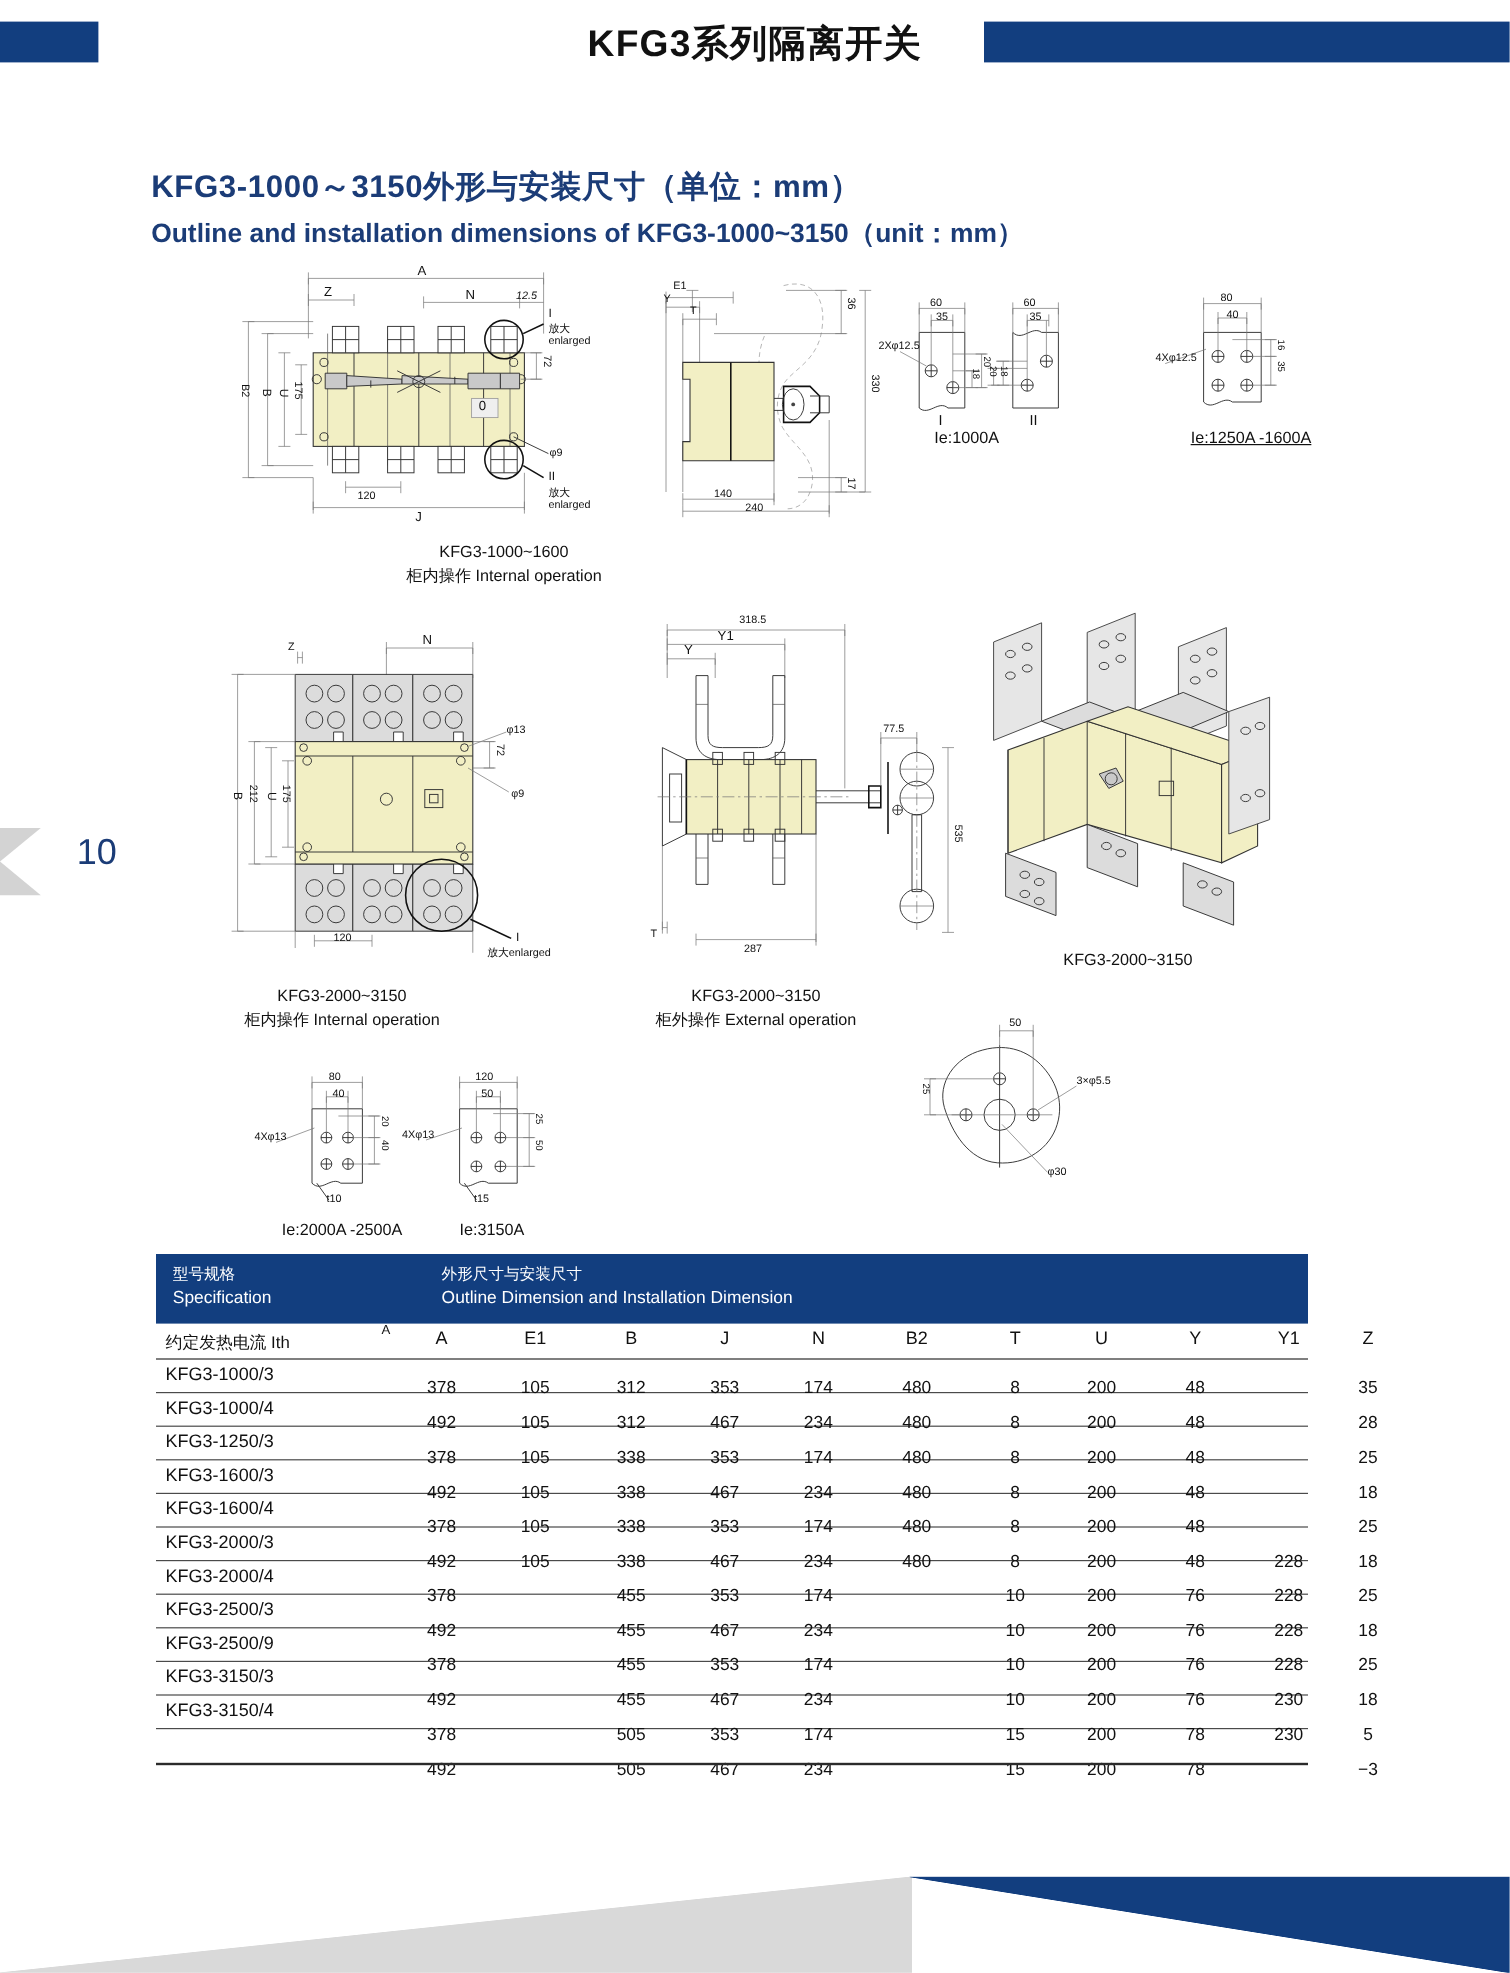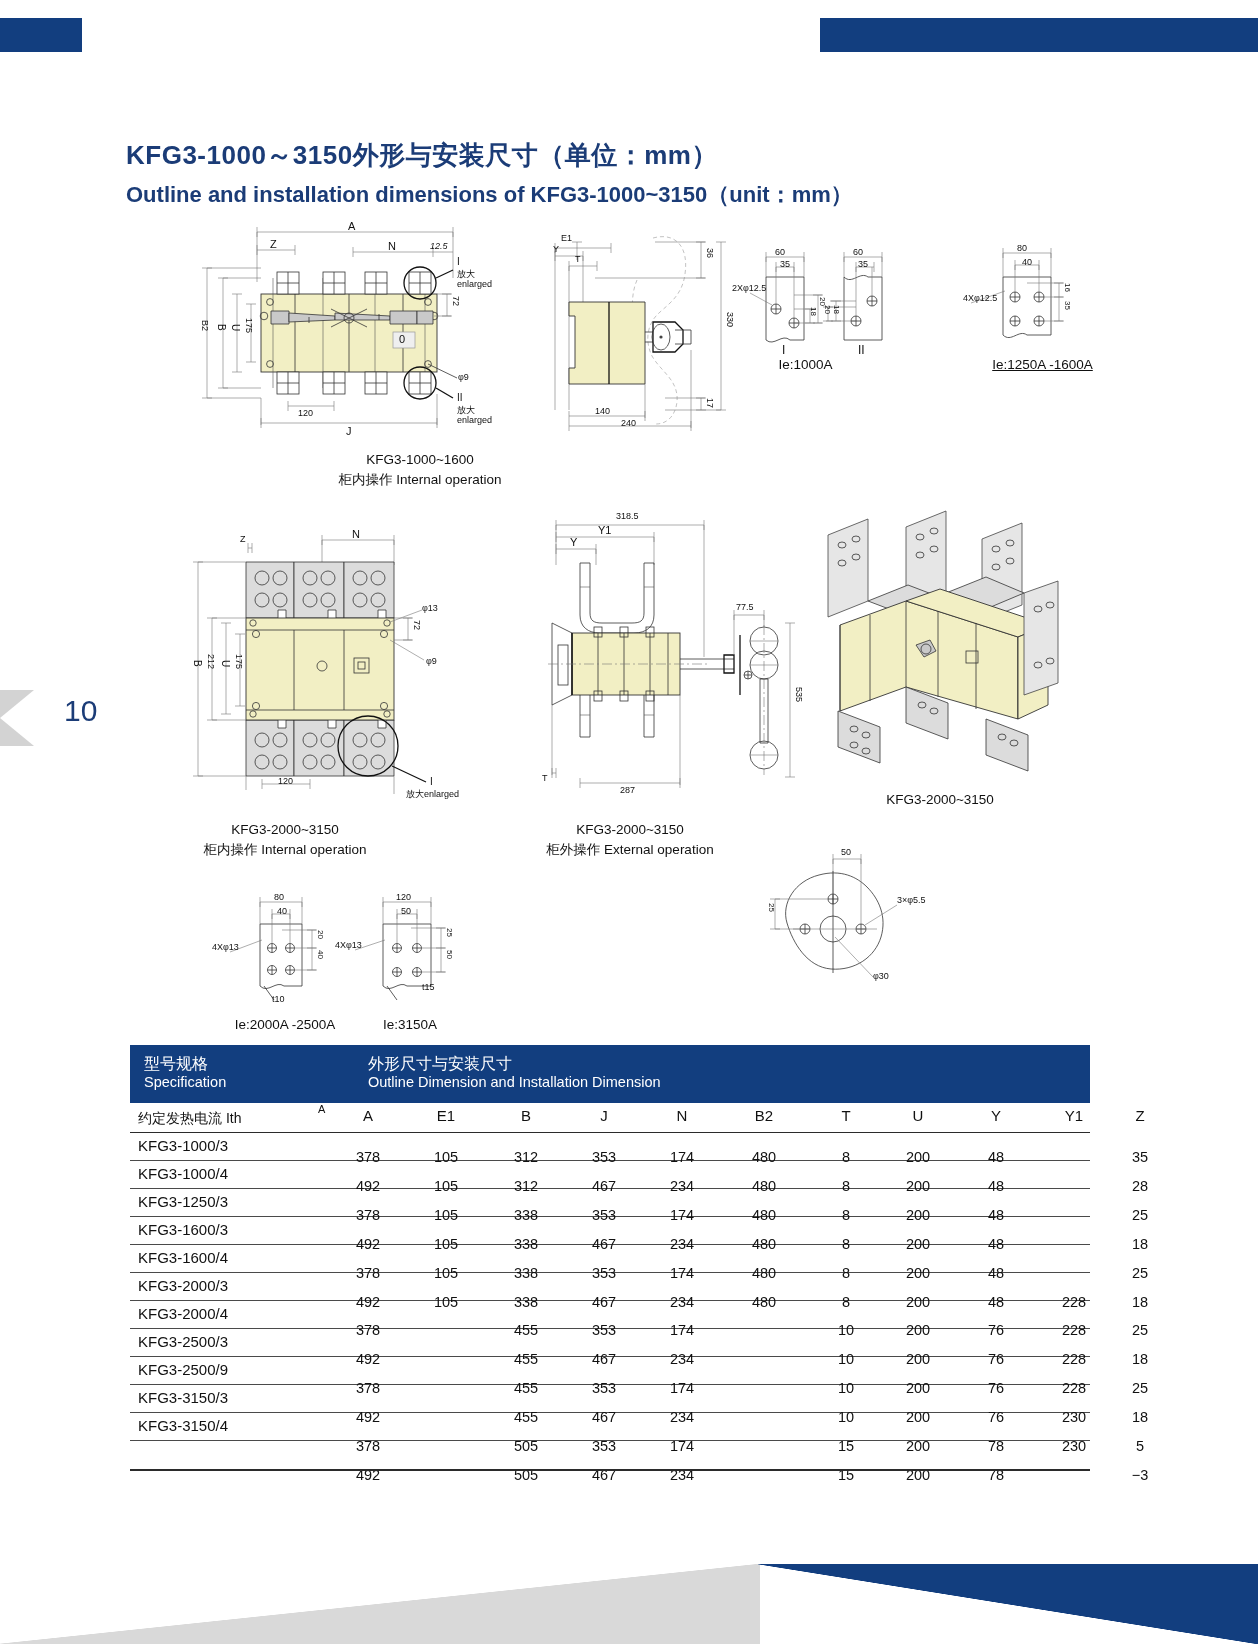--- a/index.html
+++ b/index.html
@@ -76,21 +76,21 @@
   .body-fill { fill:#F2EFC4; stroke:#333; stroke-width:.9; }
   .metal     { fill:#DCDCDC; stroke:#333; stroke-width:.8; }
   .metal2    { fill:#E6E6E6; stroke:#444; stroke-width:.8; }
   .grey      { fill:#C9C9C9; stroke:#333; stroke-width:.8; }
 
   
   #spec-table { position:absolute; left:130px; top:1045px; width:960px; }
   #tbl-head {
     background:#123E7F; color:#fff; height:58px; position:relative;
   }
-  #tbl-head .h-cn { position:absolute; font-size:16px; line-height:1.35; }
+  #tbl-head .h-cn { position:absolute; font-size:13px; line-height:1.35; }
   #tbl-head .h-en { position:absolute; font-size:14.5px; line-height:1.35; }
   .hh-left  { left:14px;  top:8px; }
   .hh-right { left:238px; top:8px; }
 
   #tbl-body { position:relative; height:345px; }
   .colhdr-row { position:relative; height:30px; border-bottom:1.6px solid #2b2b2b; }
   .colhdr-row .ch { position:absolute; top:4px; font-size:15px; color:#111; text-align:center; }
   .colhdr-row .ch0 { left:8px; top:7px; text-align:center; font-size:14px; }
 
   .spec-layer, .val-layer { position:absolute; left:0; top:30px; width:960px; }
@@ -104,20 +104,21 @@
     position:absolute; left:0; width:960px; height:0;
     border-top:2.2px solid #2b2b2b;
   }
 </style>
 </head>
 <body>
 
 <div id="header">
   <div class="hdr-bar hdr-bar-left"></div>
   <div class="hdr-bar hdr-bar-right"></div>
+  <div id="header-title">KFG3系列隔离开关</div>
 </div>
 
 <div id="sec-title-cn">KFG3-1000～3150外形与安装尺寸（单位：mm）</div>
 <div id="sec-title-en">Outline and installation dimensions of KFG3-1000~3150（unit：mm）</div>
 
 <div id="page-flag"></div>
 <div id="page-num">10</div>
 
 <div id="drawings">
 
@@ -654,21 +655,21 @@
       <path class="dim" d="M86,58 L86,82 M81,82 L91,82"></path>
       <path class="dim" d="M56,38 L90,38 M66,58 L90,58 M66,82 L90,82"></path>
       <path class="dim" d="M0,60 L30,50"></path>
       <path class="ln" d="M32,96 L42,110"></path>
     </svg>
     <div class="lbl-sm" style="left:41px; top:2px;">120</div>
     <div class="lbl-sm" style="left:46px; top:16px;">50</div>
     <div class="lbl vlbl" style="left:90px; top:38px; font-size:8px;">25</div>
     <div class="lbl vlbl" style="left:90px; top:60px; font-size:8px;">50</div>
     <div class="lbl-sm" style="left:-20px; top:50px;">4Xφ13</div>
-    <div class="lbl-sm" style="left:40px; top:92px;margin-left:27px;">t15</div>
+    <div class="lbl-sm" style="left:40px; top:104px;">t15</div>
   </div>
   <div class="cap" style="left:340px; top:800px; width:140px;">
     <div class="l1">Ie:3150A</div>
   </div>
 
   <div class="dwg" style="left:745px; top:630px; width:215px; height:145px;">
     <svg width="215" height="145" viewBox="0 0 215 145">
       <path class="ln" d="M42,78 C36,58 50,36 74,30 C96,24 112,32 122,42
                           C134,54 142,72 136,92 C130,112 110,126 86,124
                           C62,122 48,98 42,78 Z" fill="#fff"></path>

